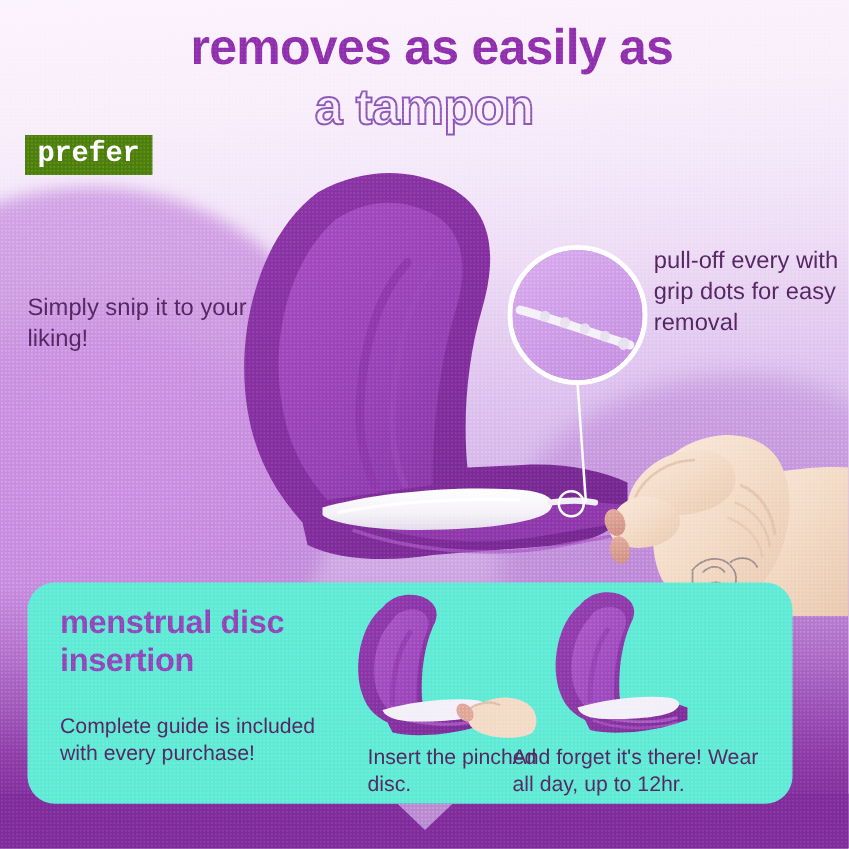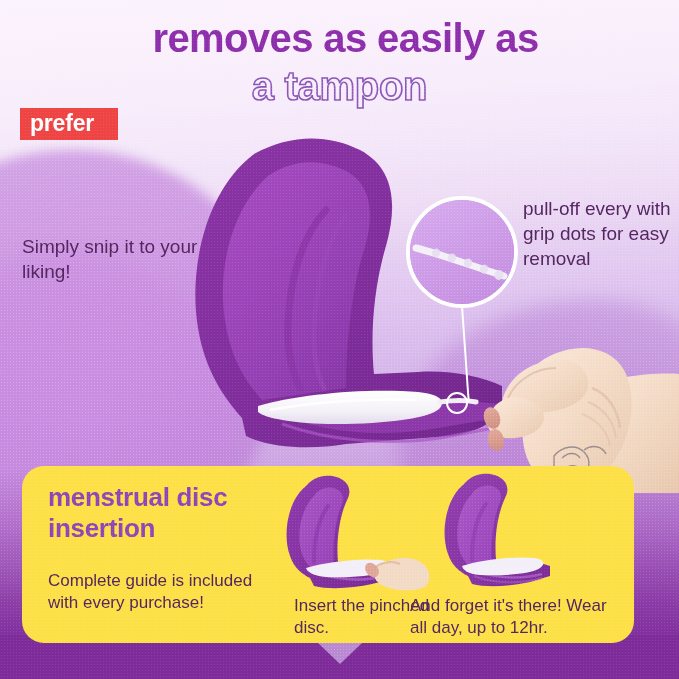--- a/index.html
+++ b/index.html
@@ -142,28 +142,29 @@
 
   
   .pull-quote {
     position: absolute;
     left: 20px;
     top: 108px;
     width: 250px;
   }
   .pull-quote .ln {
     display: table;
-    background: #ef4444;
+    background: #4d7c0f;
     color: #ffffff;
-    padding: 3px 24px 4px 10px;
+    padding: 3px 10px 4px 10px;
     margin: 0 0 0 0;
     font-size: 23px;
     font-weight: 700;
     line-height: 1.09;
     letter-spacing: -0.2px;
+    font-family: Liberation Mono, monospace;
   }
   .pull-quote .ln.light {
     font-weight: 400;
     font-size: 22px;
     letter-spacing: -0.1px;
   }
   .subcopy-left {
     position: absolute;
     left: 22px;
     top: 234px;
@@ -220,21 +221,21 @@
     box-sizing: border-box;
   }
 
   
   .card {
     position: absolute;
     left: 22px;
     top: 466px;
     width: 612px;
     height: 177px;
-    background: #fde047;
+    background: #5eead4;
     border-radius: 22px;
   }
   .card-title {
     position: absolute;
     left: 26px;
     top: 16px;
     width: 250px;
     font-size: 26px;
     font-weight: 700;
     line-height: 1.18;

